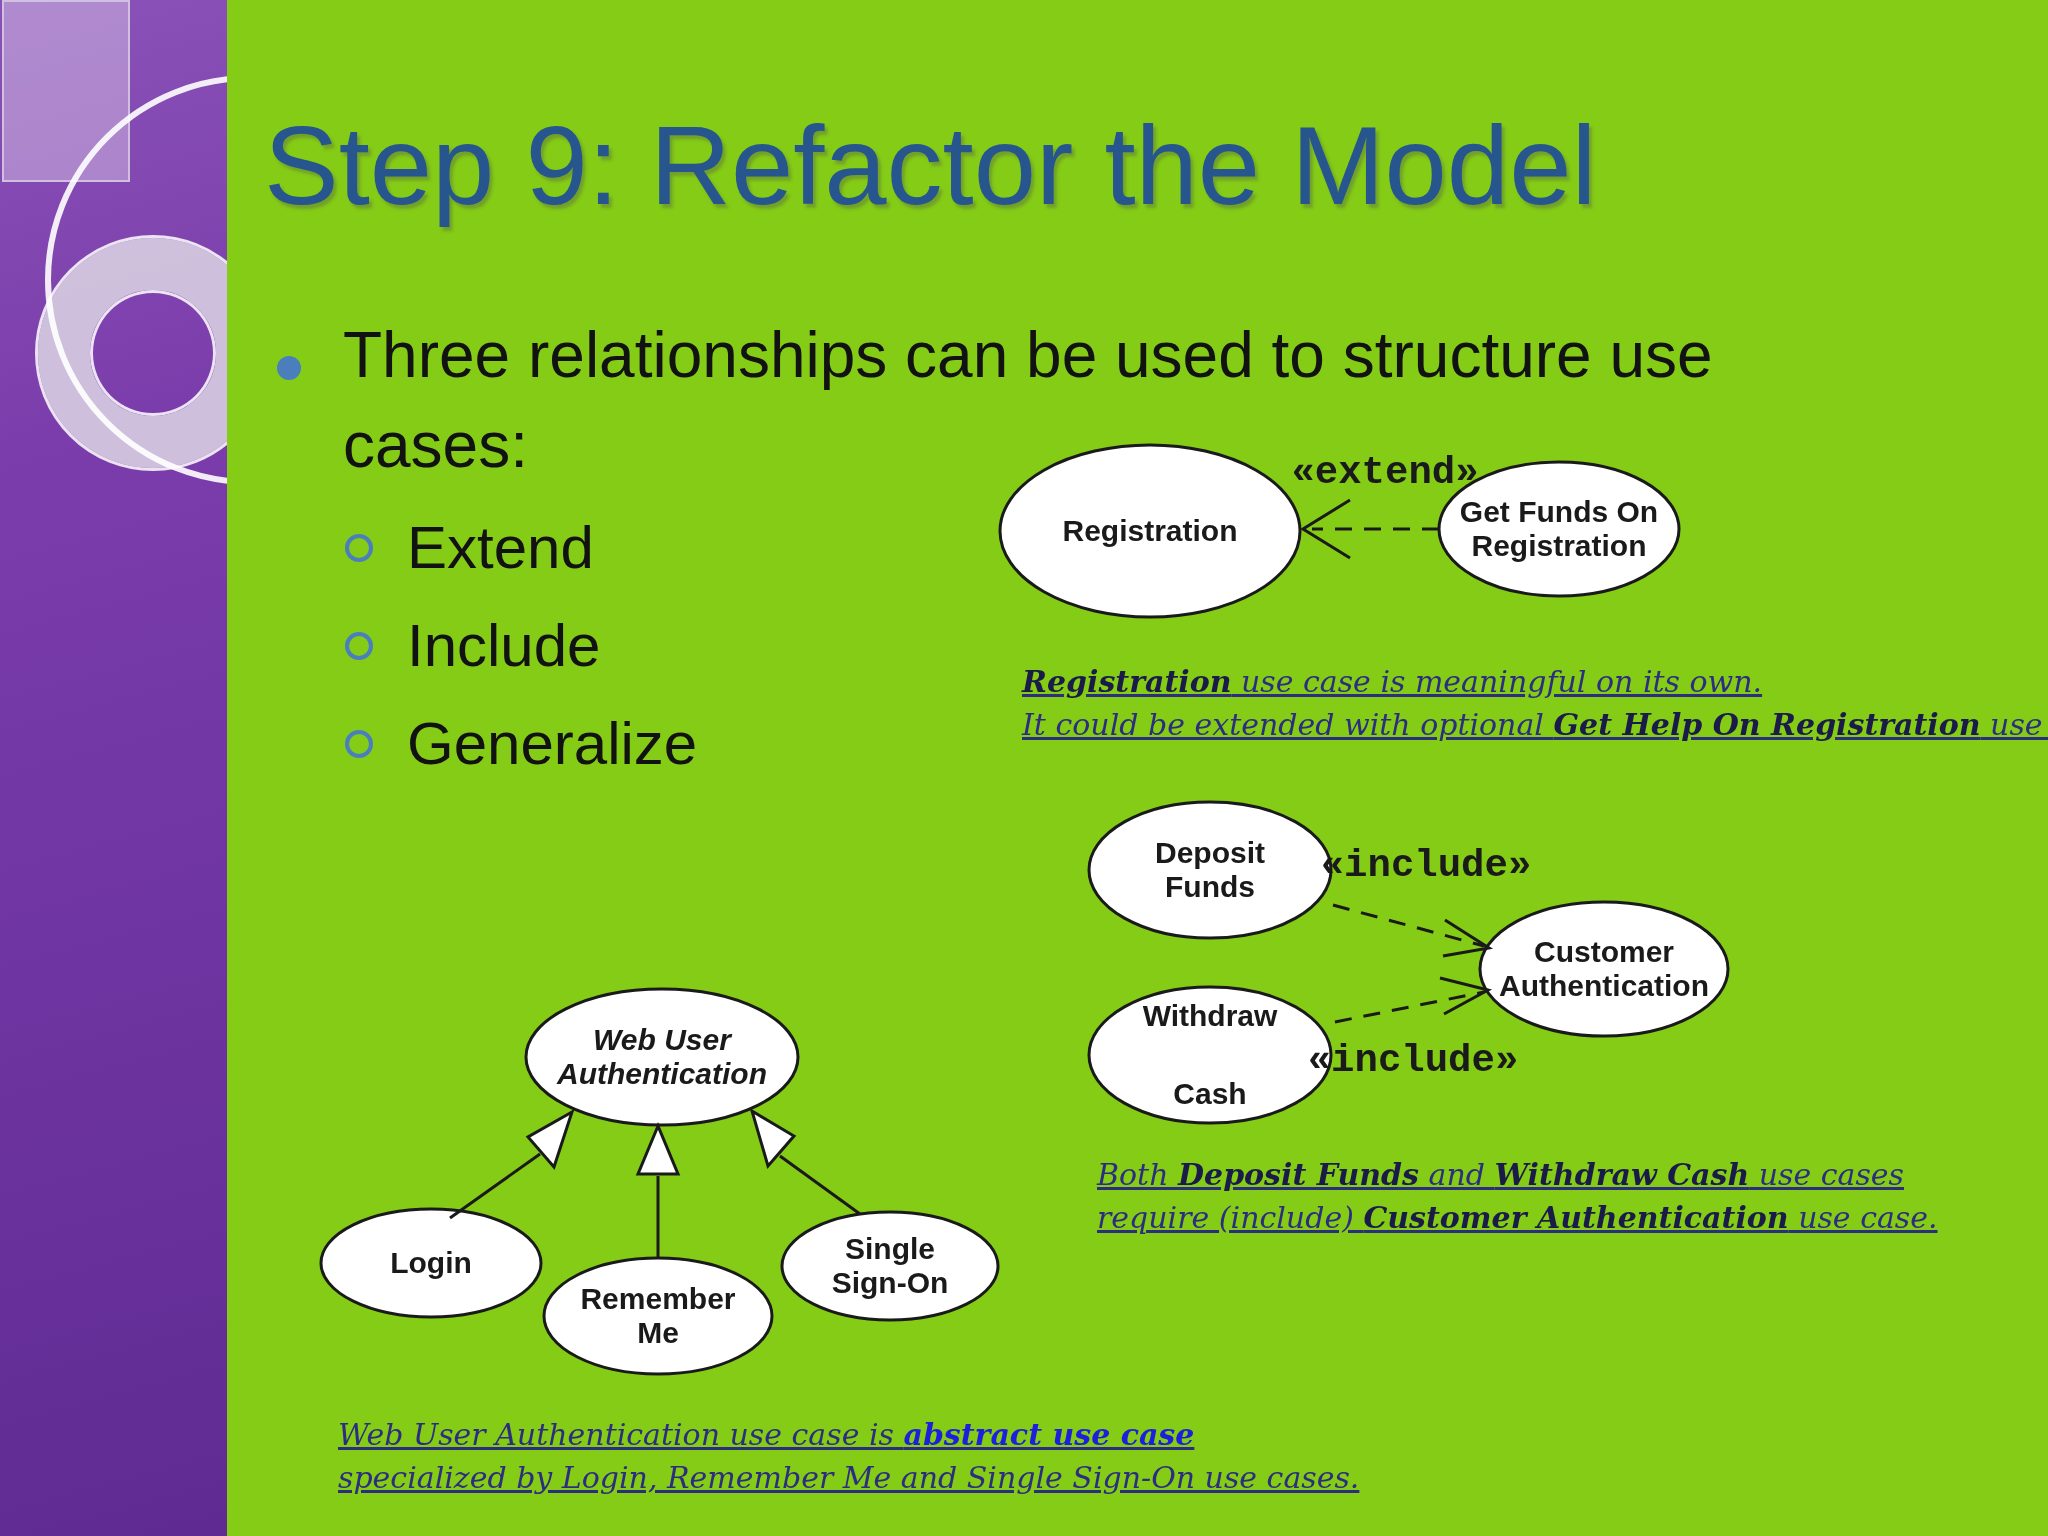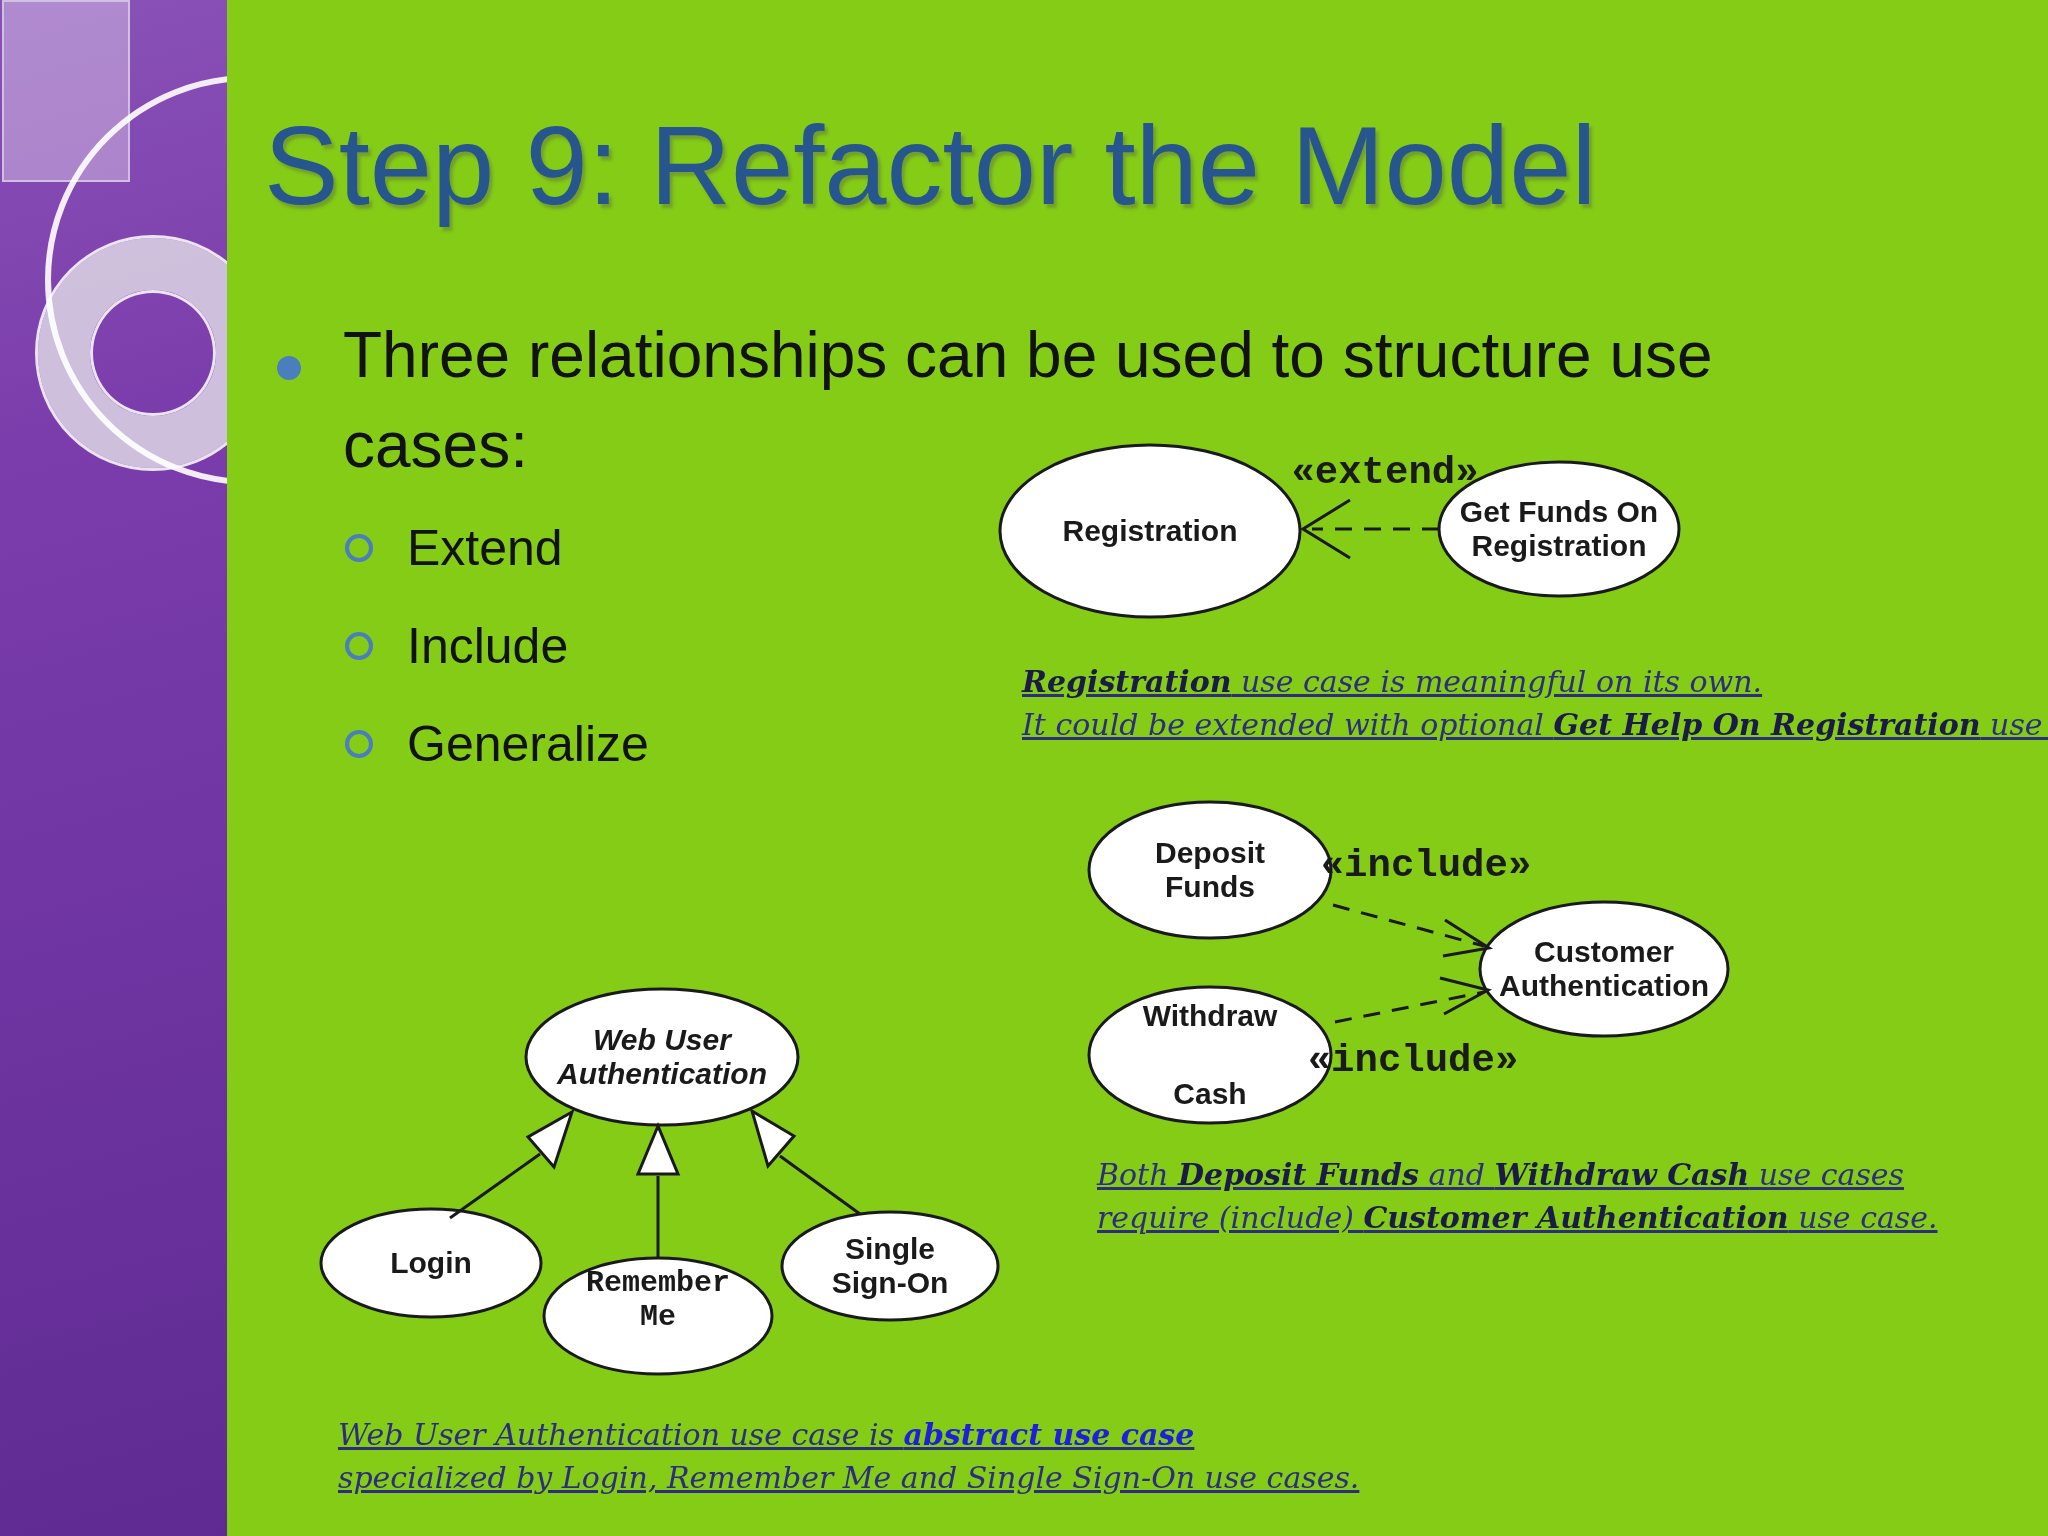--- a/index.html
+++ b/index.html
@@ -41,21 +41,21 @@
     background:#4a7ebd;
   }
   .bullet-text{
     position:absolute;left:343px;top:310px;width:1620px;
     font-size:64px;line-height:90px;color:#121212;
   }
   .bullet-text span{display:block;}
   .sub-bullets{
     position:absolute;left:345px;top:514px;display:flex;flex-direction:column;gap:30px;
   }
-  .sub-item{display:flex;align-items:center;font-size:50px;line-height:68px;color:#121212;}
+  .sub-item{display:flex;align-items:center;font-size:60px;line-height:68px;color:#121212;}
   .sub-item .ring{
     width:20px;height:20px;border-radius:50%;border:4px solid #4a7ebd;
     margin-right:34px;flex:0 0 auto;background:transparent;
   }
   
   .diagram{position:absolute;}
   .diagram svg{position:absolute;left:0;top:0;}
   .node-label{
     position:absolute;display:flex;flex-direction:column;align-items:center;justify-content:center;
     text-align:center;font-weight:700;font-size:30px;line-height:34px;color:#1a1a1a;
@@ -174,21 +174,21 @@
       <line x1="560" y1="234" x2="480" y2="176" stroke="#1a1a1a" stroke-width="3"></line>
       <polygon points="452,131 494,156 468,186" fill="#ffffff" stroke="#1a1a1a" stroke-width="3"></polygon>
     </svg>
     <div class="node-label italic" style="left:226px;top:27px;width:272px;height:100px;">
       <span>Web User</span>
       <span>Authentication</span>
     </div>
     <div class="node-label" style="left:31px;top:258px;width:200px;height:50px;">
       <span>Login</span>
     </div>
-    <div class="node-label" style="left:244px;top:270px;width:228px;height:100px;font-family:Liberation Mono, monospace;">
+    <div class="node-label" style="left:244px;top:286px;width:228px;height:100px;">
       <span>Remember</span>
       <span>Me</span>
     </div>
     <div class="node-label" style="left:482px;top:236px;width:216px;height:100px;">
       <span>Single</span>
       <span>Sign-On</span>
     </div>
   </div>
 
   <div class="caption" style="left:338px;top:1413px;width:1000px;">

